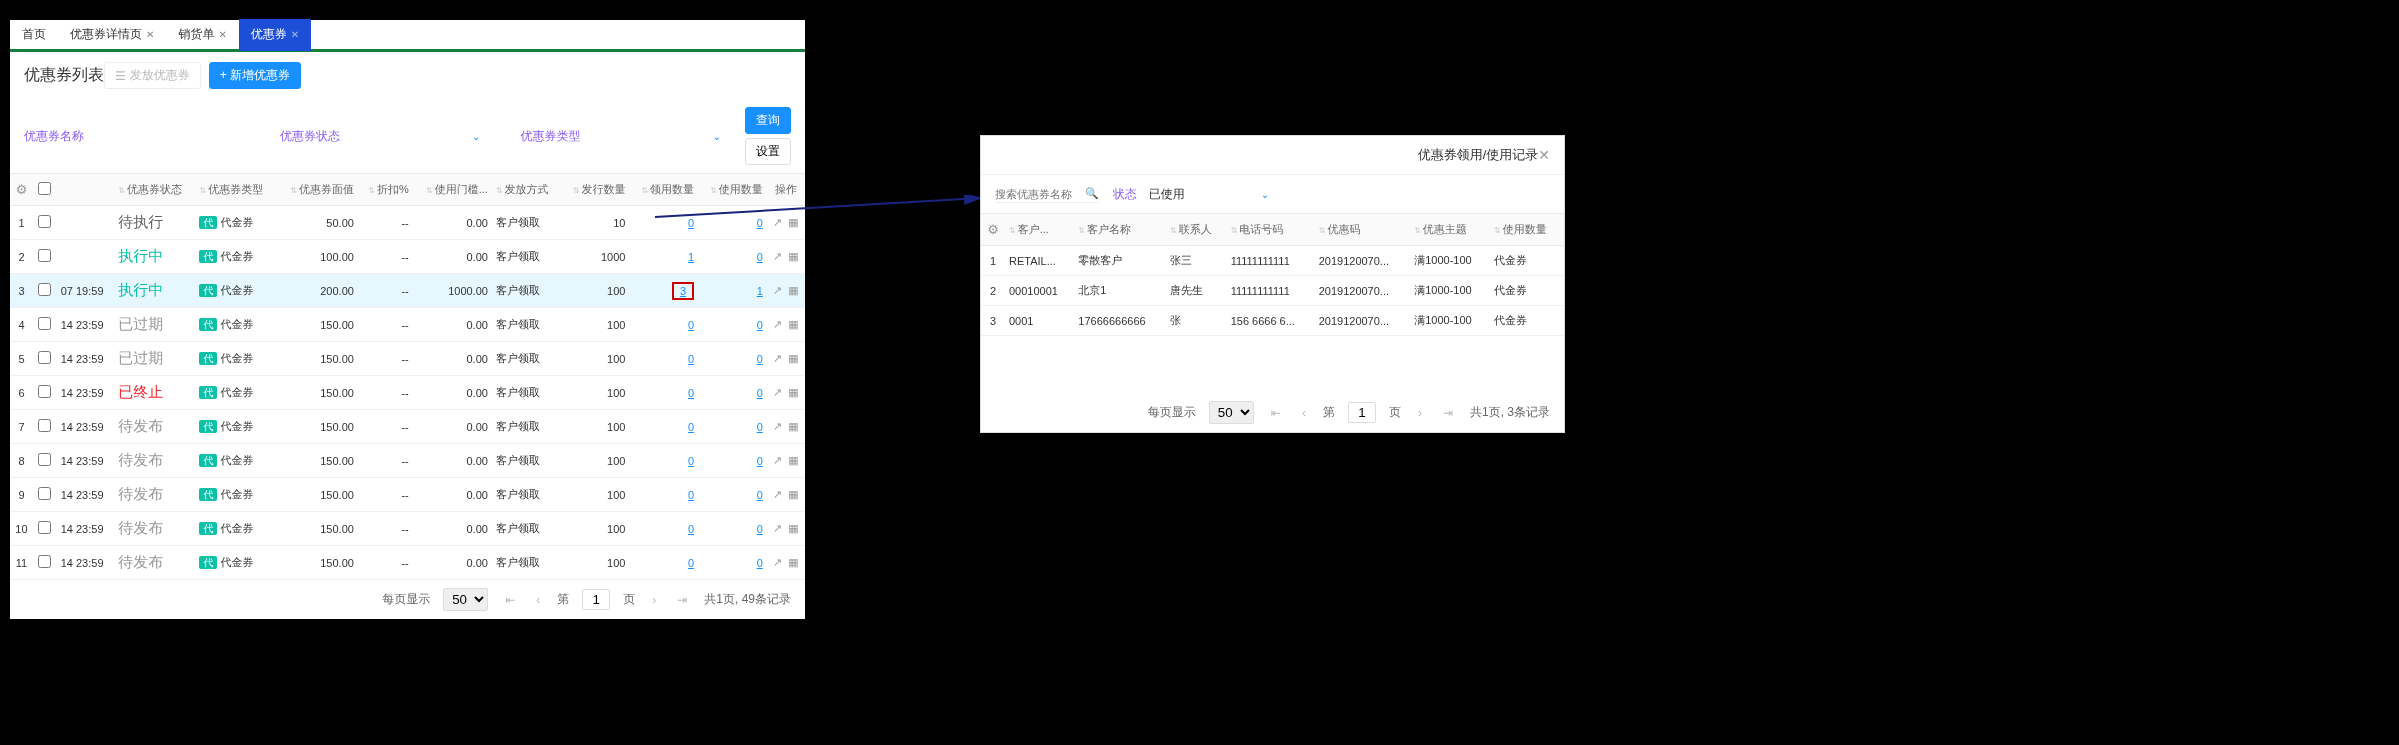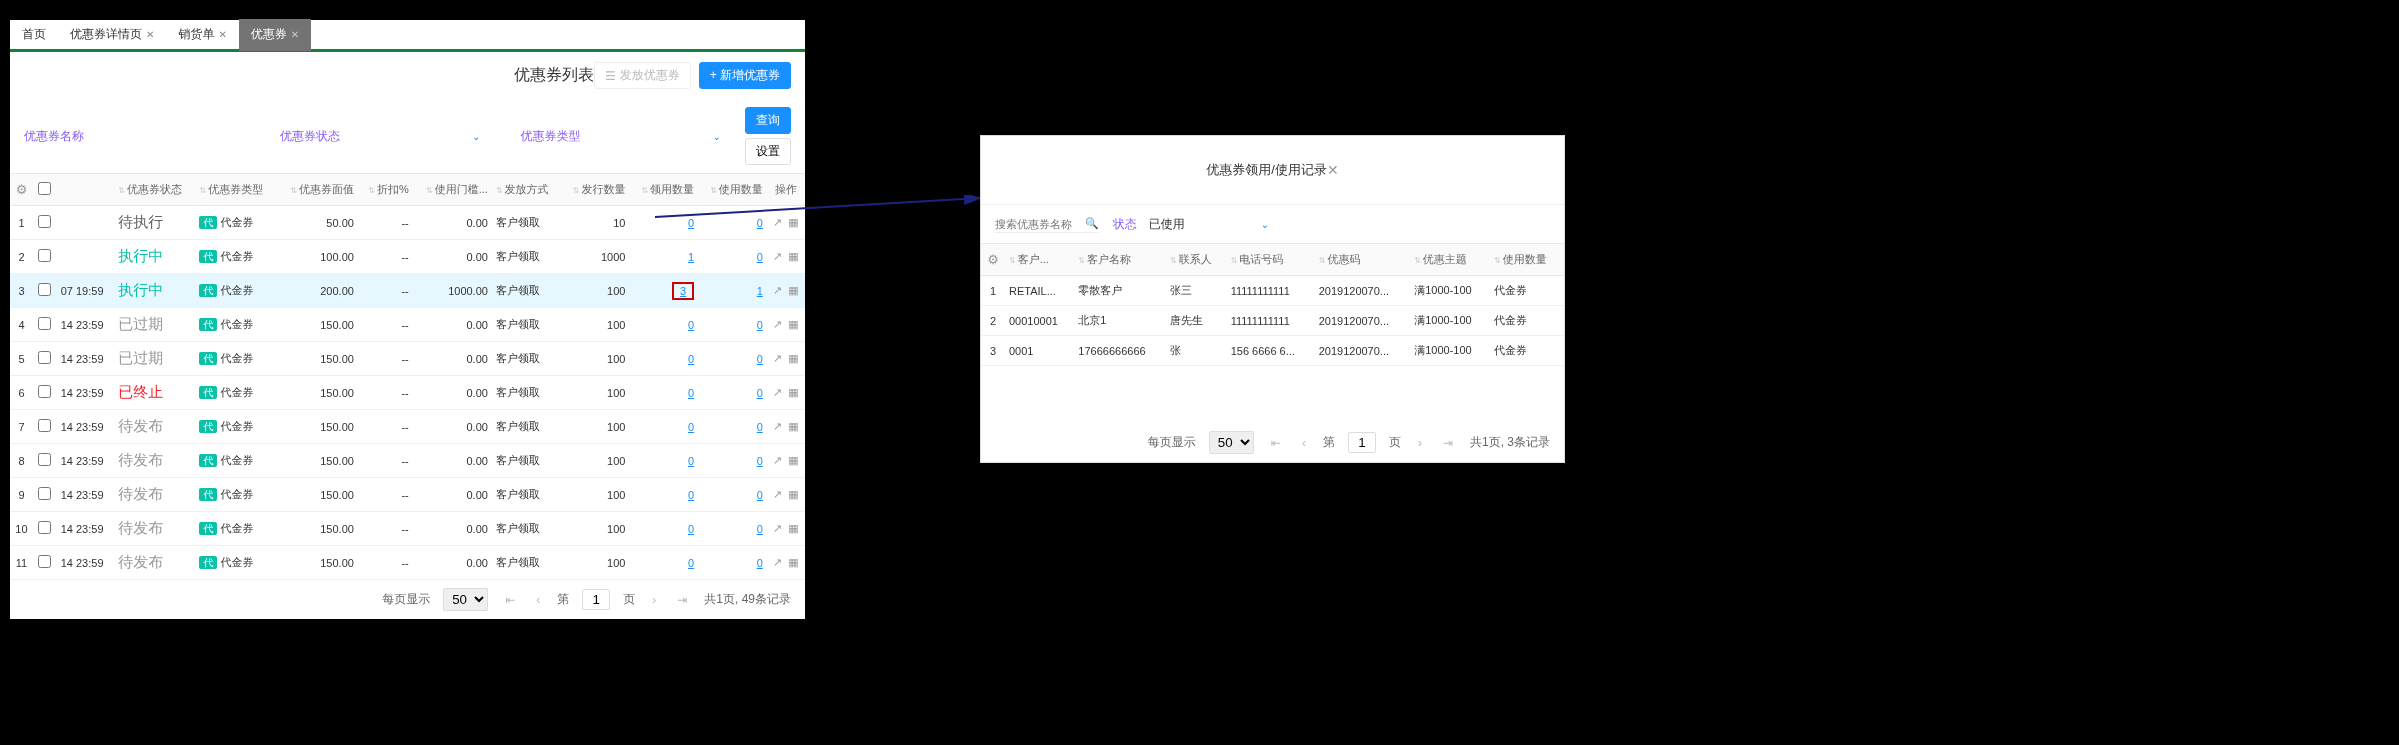--- a/index.html
+++ b/index.html
@@ -1,23 +1,23 @@
 <!DOCTYPE html>
 <html><head>
 <meta charset="utf-8">
 <style>
 *{box-sizing:border-box;margin:0;padding:0}
 body{font-family:"Microsoft YaHei",Arial,sans-serif;font-size:12px;color:#333;background:#000;position:relative;width:2399px;height:745px}
 .panel-left{position:absolute;left:10px;top:20px;width:795px;background:#fff}
 .panel-right{position:absolute;left:980px;top:135px;width:585px;background:#fff;border:1px solid #ddd}
 .tabs{display:flex;border-bottom:3px solid #15803d;height:32px;align-items:center}
 .tab{padding:0 12px;height:32px;display:flex;align-items:center;gap:4px;cursor:pointer;font-size:12px;color:#333}
-.tab.active{background:#737373;color:#fff}
+.tab.active{background:#1d4ed8;color:#fff}
 .tab .close{color:inherit;opacity:.6;font-size:10px}
-.page-header{display:flex;justify-content:flex-end;align-items:center;padding:10px 14px}
+.page-header{display:flex;justify-content:flex-start;align-items:center;padding:10px 14px}
 .page-title{font-size:16px;font-weight:500}
 .header-actions{display:flex;gap:8px;align-items:center}
 .btn{padding:4px 10px;border-radius:3px;border:1px solid #ddd;background:#fff;cursor:pointer;font-size:12px;display:inline-flex;align-items:center;gap:4px}
 .btn.primary{background:#1890ff;color:#fff;border-color:#1890ff}
 .btn.ghost{color:#bbb;border-color:#eee}
 .filter-row{display:flex;align-items:center;padding:8px 14px;gap:10px}
 .filter-group{display:flex;align-items:center;gap:6px}
 .filter-label{color:#8b5cf6;white-space:nowrap}
 .filter-input{border:none;border-bottom:1px solid transparent;padding:4px 0;width:120px;outline:none}
 .filter-select{border:none;width:120px;padding:4px;outline:none;position:relative}
@@ -38,21 +38,21 @@
 .status.stopped{color:#f5222d}
 .status.draft{color:#999}
 .link-num{color:#1890ff;text-decoration:underline;cursor:pointer}
 .red-box{border:2px solid #c00;padding:1px 6px;display:inline-block}
 .action-icons{display:flex;gap:6px;justify-content:center}
 .icon-btn{color:#999;cursor:pointer;font-size:11px}
 .pagination{display:flex;align-items:center;justify-content:flex-end;padding:8px 14px;gap:13px;font-size:12px;color:#666}
 .page-input{width:28px;text-align:center;border:1px solid #ddd;padding:2px;border-radius:2px}
 .page-sel{border:1px solid #ddd;padding:2px 4px;border-radius:2px}
 .page-nav{color:#bbb;cursor:pointer;padding:0 4px}
-.modal-header{display:flex;justify-content:center;align-items:center;padding:25px 14px;border-bottom:1px solid #eee}
+.modal-header{display:flex;justify-content:flex-end;align-items:center;padding:10px 14px;border-bottom:1px solid #eee}
 .modal-title{font-size:13px}
 .modal-close{cursor:pointer;color:#999;font-size:14px}
 .modal-filter{display:flex;align-items:center;padding:10px 14px;gap:14px}
 .search-box{display:flex;align-items:center;border-bottom:1px solid #eee;padding:2px 0}
 .search-box input{border:none;outline:none;width:90px;font-size:11px}
 .search-box .sicon{color:#1890ff;font-size:11px}
 .modal-footer{display:flex;justify-content:flex-end;gap:8px;padding:12px 14px;border-top:1px solid #eee}
 .arrow-svg{position:absolute;left:650px;top:195px;pointer-events:none}
 .gear{color:#999;font-size:13px}
 input[type=checkbox]{cursor:pointer}

